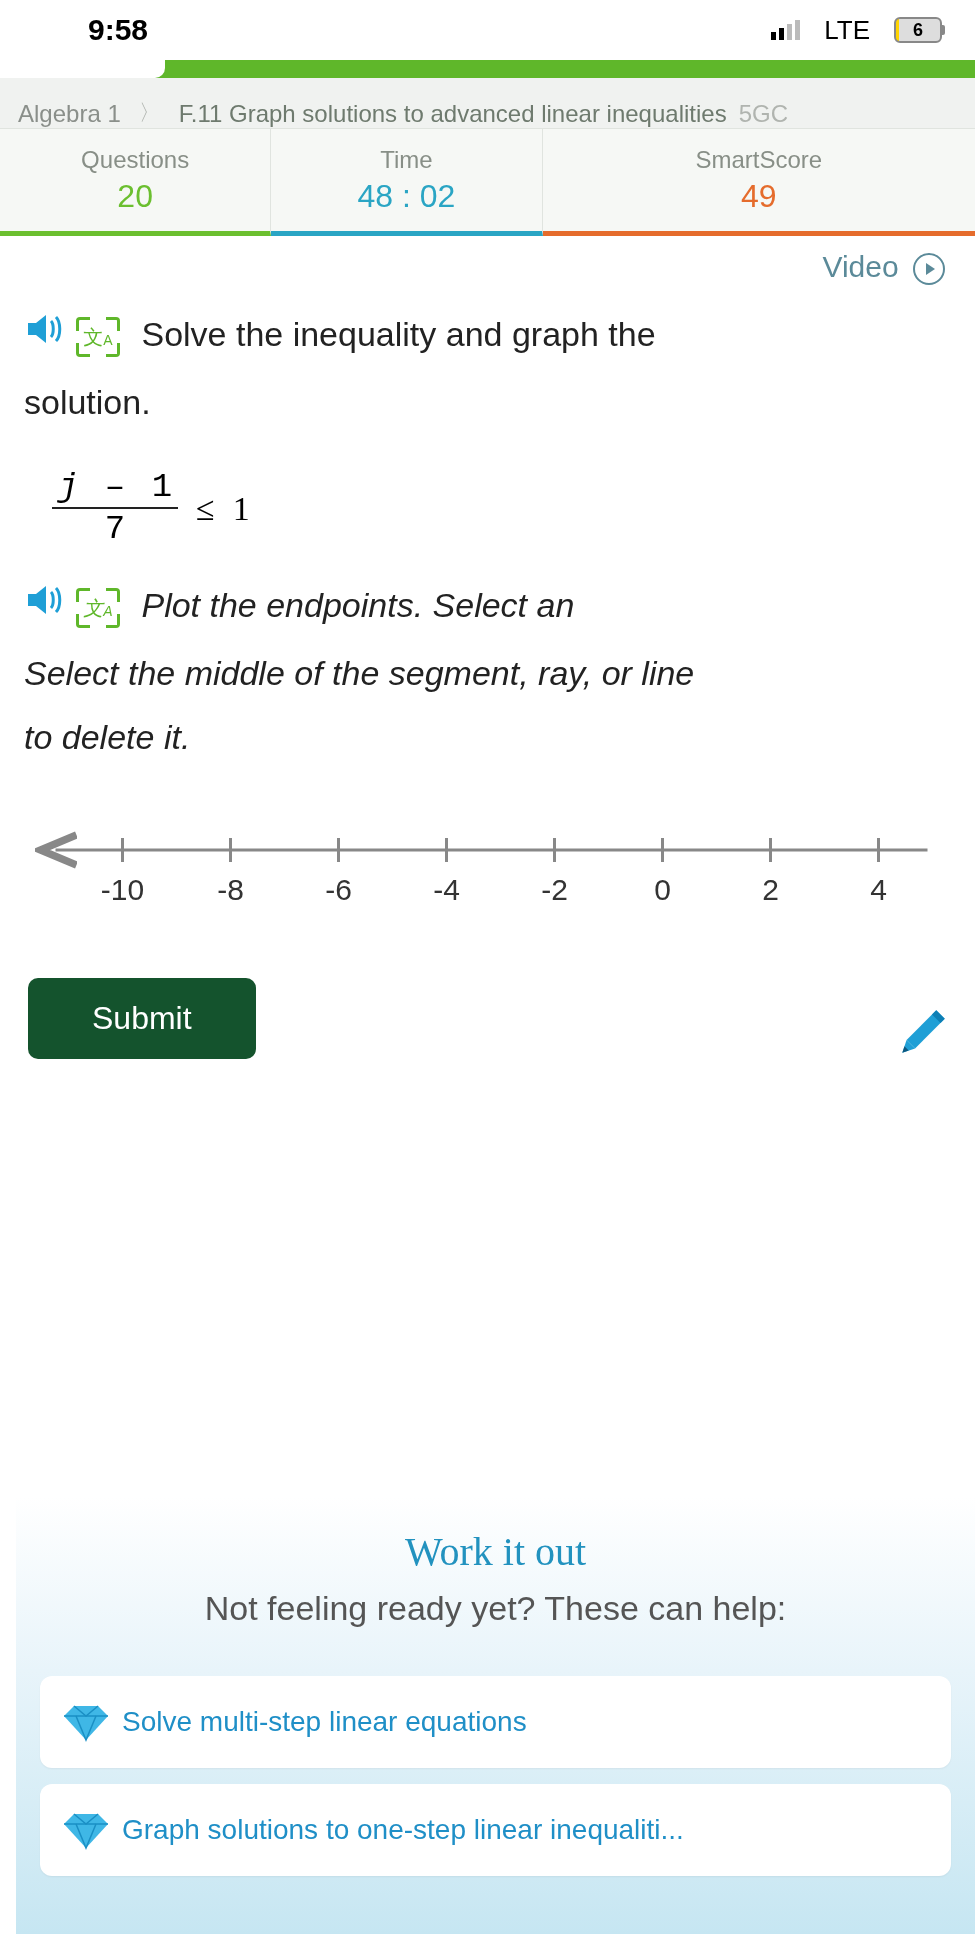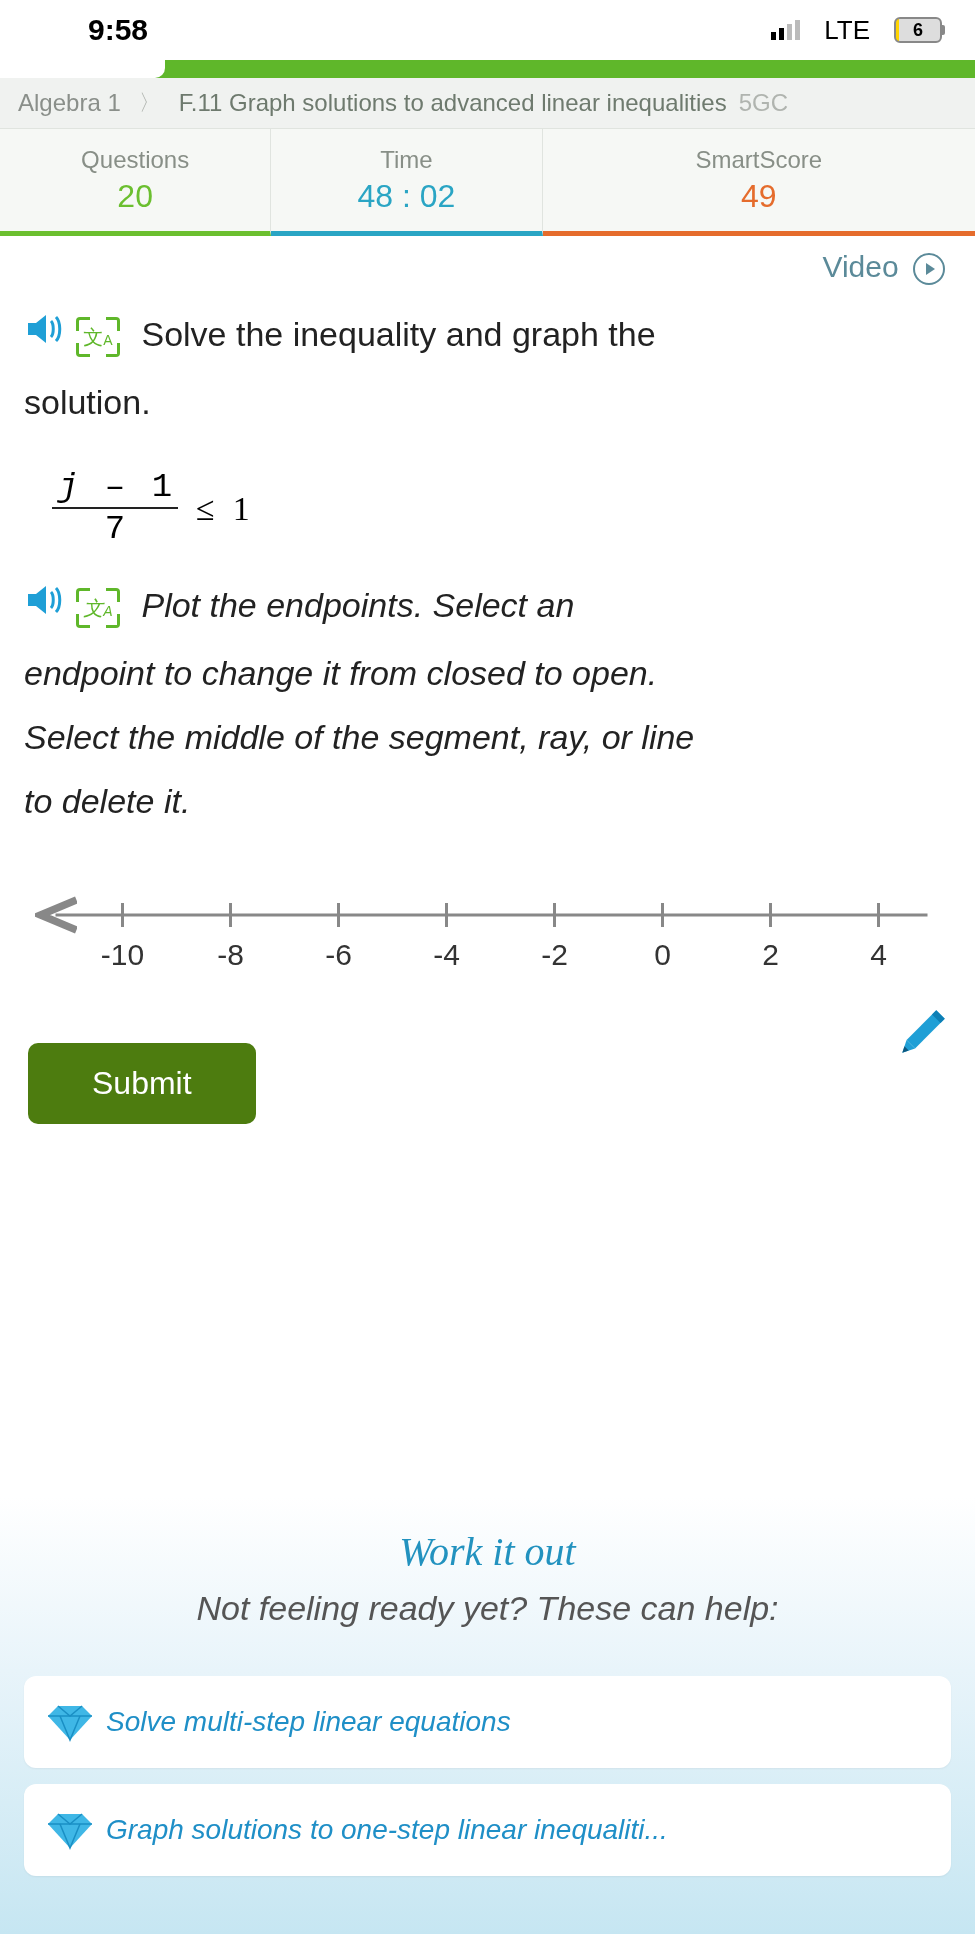--- a/index.html
+++ b/index.html
@@ -42,21 +42,21 @@
   .green-bar {
     height: 18px;
     background: #5fb72a;
     display:flex;
   }
   .green-bar .white-seg{width:165px;height:18px;background:#fff;border-radius:0 0 10px 0;}
   .breadcrumb {
     height: 50px;
     background: #f0f2f0;
     display: flex;
-    align-items: center;
+    align-items: flex-end;
     padding: 0 18px;
     font-size: 24px;
     color: #8a8f8a;
   }
   .breadcrumb .chev { margin: 0 18px; color:#b0b4af;font-size:22px;}
   .breadcrumb .skill { color: #6e7a6e; }
   .breadcrumb .code { margin-left: 12px; color:#b0b4af;}
   .stats {
     display: flex;
     height: 108px;
@@ -123,35 +123,34 @@
   .fraction .top .minus{font-style:normal;margin:0 6px;}
   .fraction .top .one{font-style:normal;}
   .fraction .bot{font-style:normal;padding-top:2px;}
   .number-line{
     padding:40px 0 20px;
     position:relative;
   }
   .number-line svg{width:100%;height:110px;}
   .submit-btn{
     margin:30px 0 0 4px;
-    background:#4d7c0f;
+    background:#14532d;
     color:#fff;font-size:32px;
     padding:22px 64px;border:none;border-radius:10px;
     cursor:pointer;
   }
   .pencil{
     position:absolute;right:20px;top:1000px;
   }
   .pencil svg{width:70px;height:70px;}
   .work-section{
-    position:absolute;bottom:0;left:0;right:0;
+    position:absolute;bottom:0;left:16px;right:0;
     padding:32px 24px 42px;
     background:linear-gradient(180deg,#ffffff 0%,#e8f4fa 40%,#c6e6f2 100%);
     text-align:center;
-    font-style:italic;
   }
   .work-title{
     font-family:"Georgia",serif;
     color:#2292bf;font-size:40px;margin-bottom:14px;
   }
   .work-sub{font-size:34px;color:#555;margin-bottom:48px;}
   .help-card{
     background:#fff;border-radius:12px;
     padding:26px 24px;margin:16px 0;
     display:flex;align-items:center;gap:14px;
@@ -262,21 +261,20 @@
           <span class="corner c3"></span>
           <span class="corner c4"></span>
         <span class="txt">
             <span class="cn">文</span>
             <span class="en">A</span>
           </span>
       </span>
     </span>
     <span>Plot the endpoints. Select an</span>
   </div>
-  <div class="line italic">endpoint to change it from closed to open.</div>
   <div class="line italic">Select the middle of the segment, ray, or line</div>
   <div class="line italic">to delete it.</div>
 
   
   <div class="number-line">
     <svg viewBox="0 0 920 110">
       <defs>
         <marker id="arrL" markerWidth="14" markerHeight="14" refX="7" refY="7" orient="auto">
           <path d="M14 2 L2 7 L14 12" fill="none" stroke="#888" stroke-width="2.5"></path>
         </marker>

